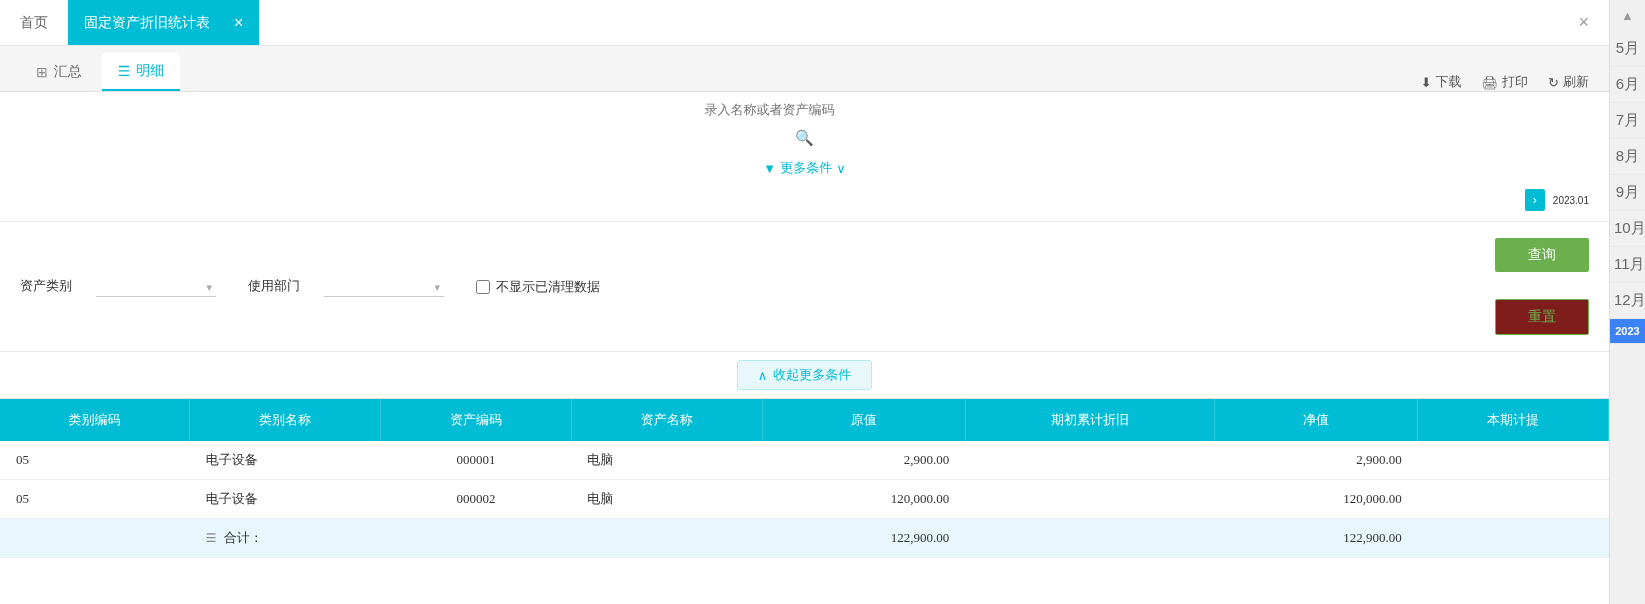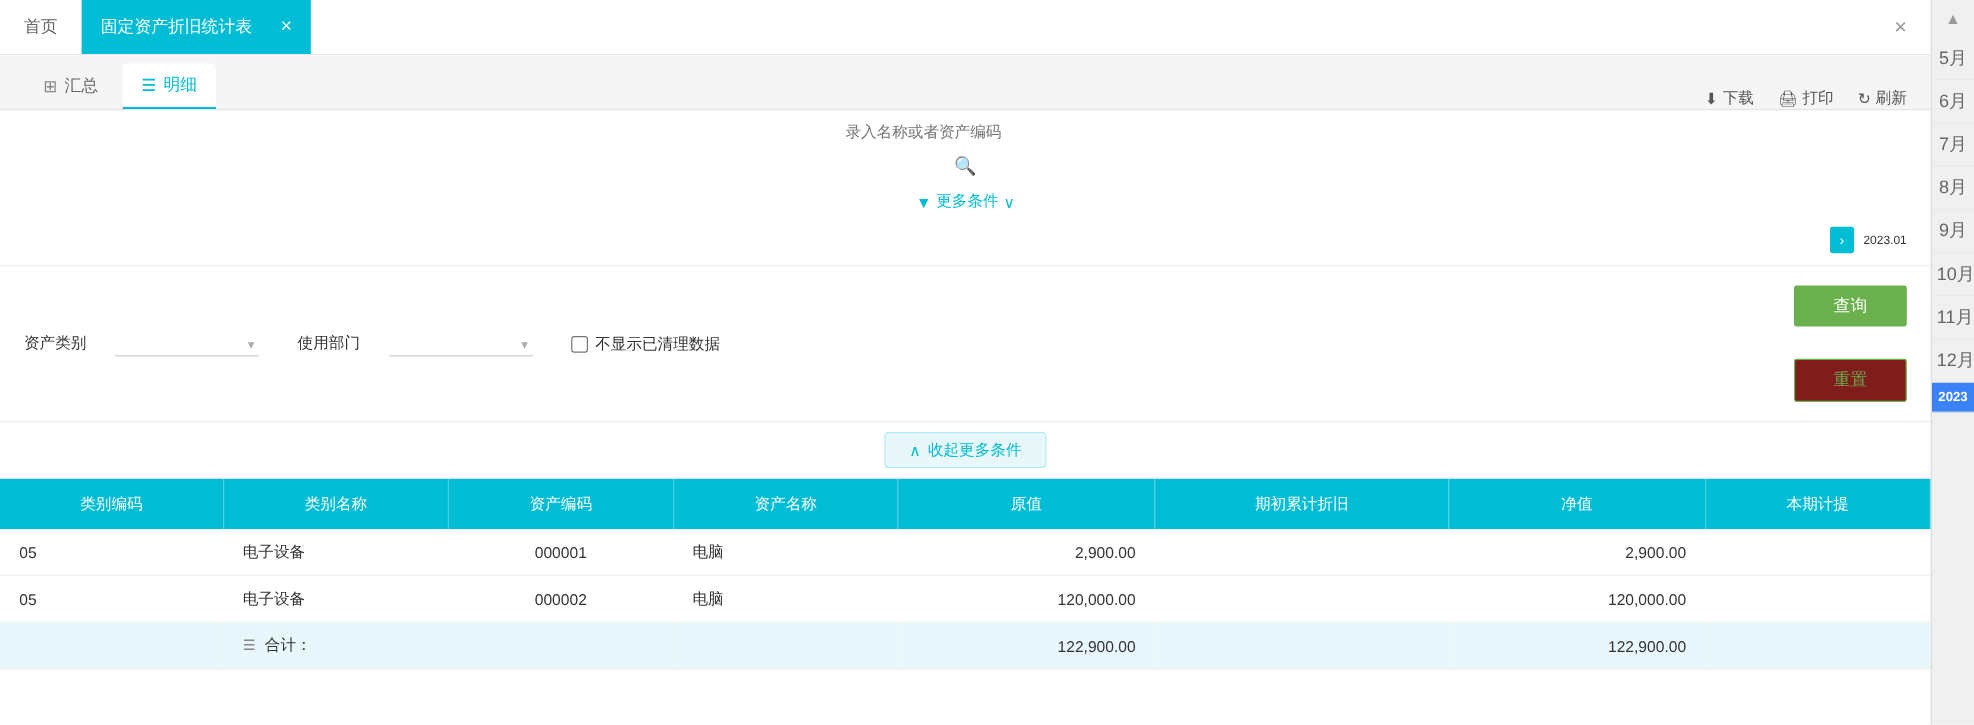--- a/index.html
+++ b/index.html
@@ -43,21 +43,21 @@
     .filter-checkbox { width: 14px; height: 14px; border: 1px solid #ccc; cursor: pointer; }
     .filter-buttons { margin-left: auto; display: flex; flex-direction: column; gap: 8px; }
     .btn-query { background: #6ab04c; color: #fff; border: none; padding: 8px 32px; font-size: 14px; cursor: pointer; border-radius: 2px; }
     .btn-reset { background: #7f1d1d; color: #6ab04c; border: 1px solid #6ab04c; padding: 8px 32px; font-size: 14px; cursor: pointer; border-radius: 2px; margin-top: 19px; }
 
     
     .collapse-bar { display: flex; justify-content: center; align-items: center; padding: 8px 0; background: #fff; border-bottom: 1px solid #e0e0e0; }
     .collapse-btn { background: #e8f7f9; border: 1px solid #b2ebf2; padding: 5px 20px; color: #00bcd4; cursor: pointer; font-size: 13px; border-radius: 3px; display: flex; align-items: center; gap: 6px; }
 
     
-    .table-container { flex: 1; overflow: auto; }
+    .table-container { flex: 1; overflow: auto; font-family: Liberation Serif, serif; }
     table { width: 100%; border-collapse: collapse; }
     thead tr { background: #00bcd4; }
     thead th { color: #fff; font-size: 13px; font-weight: 500; padding: 12px 16px; text-align: center; border-right: 1px solid rgba(255,255,255,0.2); white-space: nowrap; }
     tbody tr { background: #fff; border-bottom: 1px solid #f0f0f0; }
     tbody td { padding: 10px 16px; font-size: 13px; color: #333; text-align: center; }
     tbody td.number { text-align: right; }
     tbody td.left { text-align: left; }
     .subtotal-row { background: #e8f7fb !important; }
     .subtotal-row td { font-weight: 500; }
     .subtotal-icon { color: #888; margin-right: 4px; font-size: 12px; }

